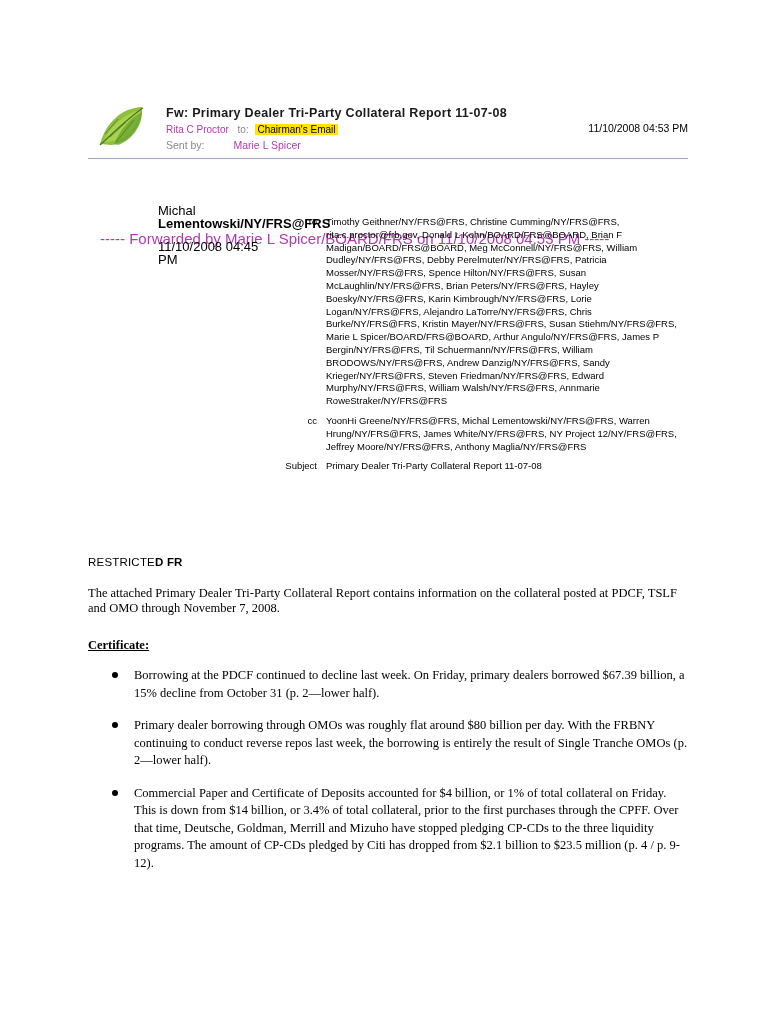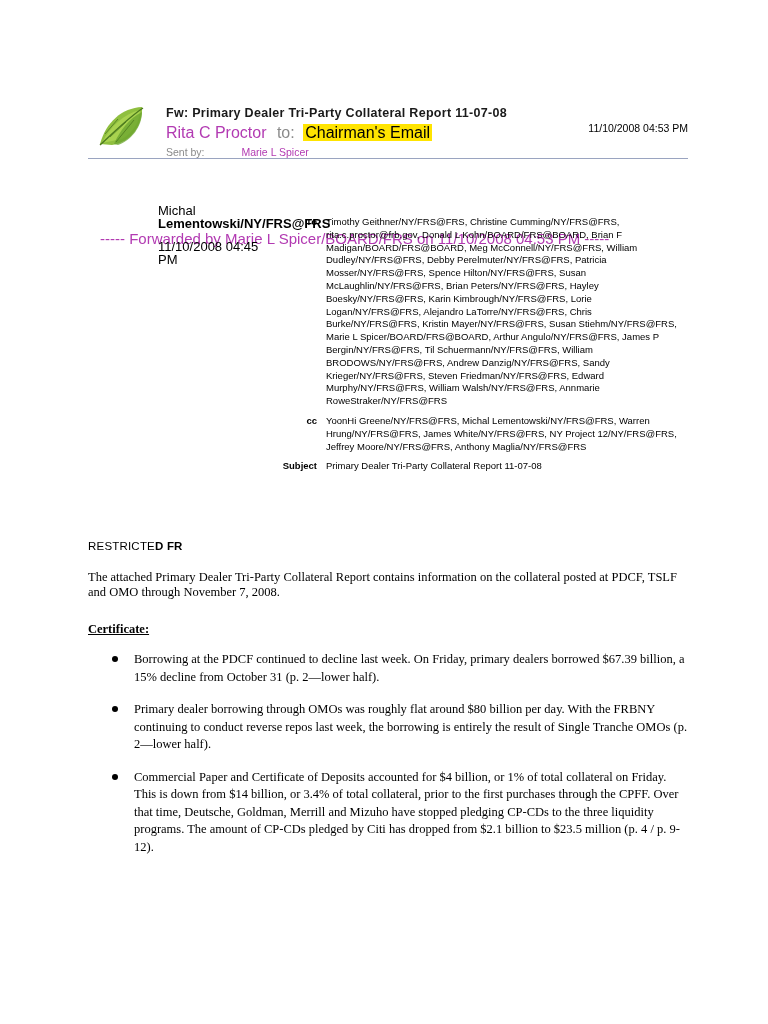--- a/index.html
+++ b/index.html
@@ -46,21 +46,21 @@
   }
   .hdr-subject {
     font-size: 12.5px;
     font-weight: bold;
     letter-spacing: 0.3px;
     color: #1a1a1a;
     white-space: nowrap;
   }
   .hdr-line2 {
     margin-top: 4px;
-    font-size: 16px;
+    font-size: 10px;
     white-space: nowrap;
   }
   .hdr-from {
     color: #b23ab2;
   }
   .hdr-to-label {
     color: #8a8a8a;
     margin-left: 6px;
   }
   .hdr-to-value {
@@ -70,21 +70,21 @@
     margin-left: 4px;
   }
   .hdr-line3 {
     margin-top: 4px;
     font-size: 10.5px;
     color: #8a8a8a;
     white-space: nowrap;
   }
   .hdr-sentby-name {
     color: #b23ab2;
-    margin-left: 12px;
+    margin-left: 4px;
     padding-left: 22px;
   }
   .hdr-date {
     position: absolute;
     right: 0px;
     top: 26px;
     font-size: 10.5px;
     color: #000;
     white-space: nowrap;
   }
@@ -134,33 +134,32 @@
     display: flex;
     margin-bottom: 7px;
   }
   .recip-label {
     width: 48px;
     flex: 0 0 48px;
     text-align: right;
     padding-right: 9px;
     box-sizing: border-box;
     color: #000;
-    font-weight: bold;
   }
   .recip-value {
     flex: 1 1 auto;
     text-align: left;
   }
   .subject-row .recip-value { }
 
   
   .body-wrap {
     position: absolute;
     left: 88px;
-    top: 540px;
+    top: 556px;
     width: 600px;
     font-family: "Liberation Serif", serif;
     font-size: 12.5px;
     color: #000;
   }
   .restricted {
     font-family: "Liberation Sans", sans-serif;
     font-size: 11.5px;
     letter-spacing: 0.2px;
   }

